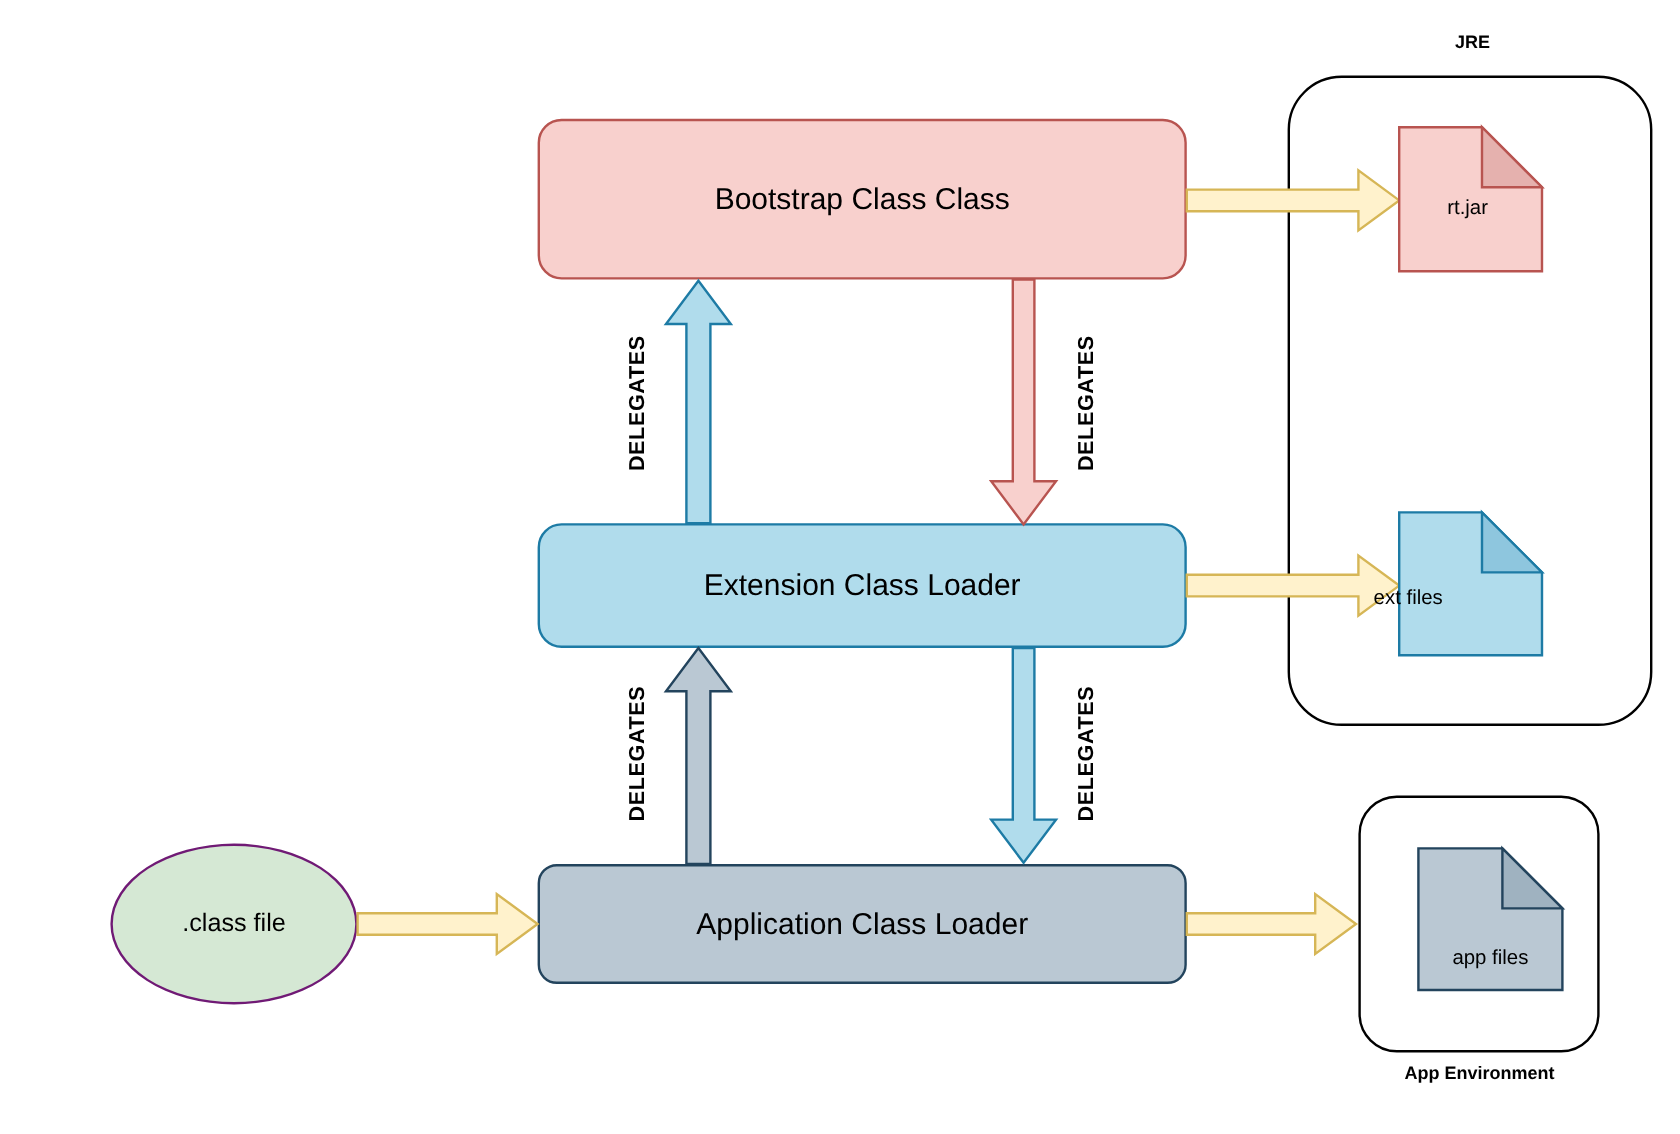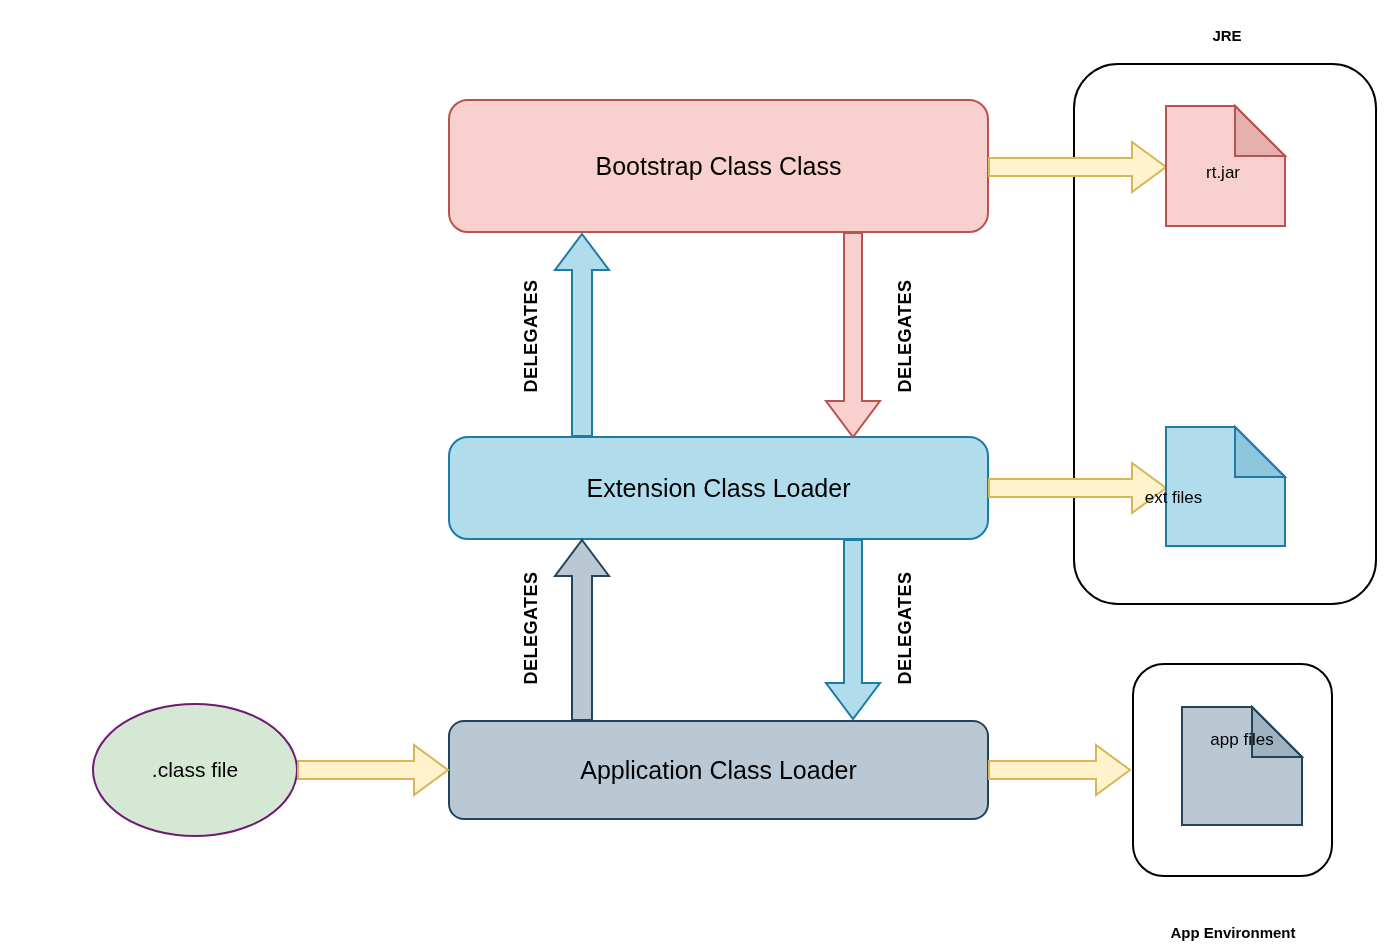--- a/index.html
+++ b/index.html
@@ -28,21 +28,21 @@
   #appenv-frame{ left: 1132px; top: 663px; width: 201px; height: 214px; border-radius: 32px; }
 
   .group-label {
     position: absolute;
     font-weight: bold;
     font-size: 15px;
     color: #000;
     text-align: center;
   }
   #jre-label    { left: 1127px; top: 27px;  width: 200px; }
-  #appenv-label { left: 1133px; top: 924px; width: 200px; }
+  #appenv-label { left: 1133px; top: 886px; width: 200px; }
 
   
   .loader-box {
     position: absolute;
     box-sizing: border-box;
     display: flex;
     align-items: center;
     justify-content: center;
     font-size: 25px;
     color: #000;
@@ -93,21 +93,21 @@
 
   
   .file-label {
     position: absolute;
     text-align: center;
     font-size: 17px;
     color: #000;
   }
   #rtjar-label   { left: 1166px; top: 163px; width: 114px; }
   #extfiles-label{ left: 1114px; top: 488px; width: 119px; }
-  #appfiles-label{ left: 1182px; top: 730px; width: 120px; }
+  #appfiles-label{ left: 1182px; top: 788px; width: 120px; }
 </style>
 </head>
 <body>
 
 <div id="canvas">
 
   <div id="jre-frame" class="group-frame"></div>
   <div id="jre-label" class="group-label">JRE</div>
 
   <div id="appenv-frame" class="group-frame"></div>

